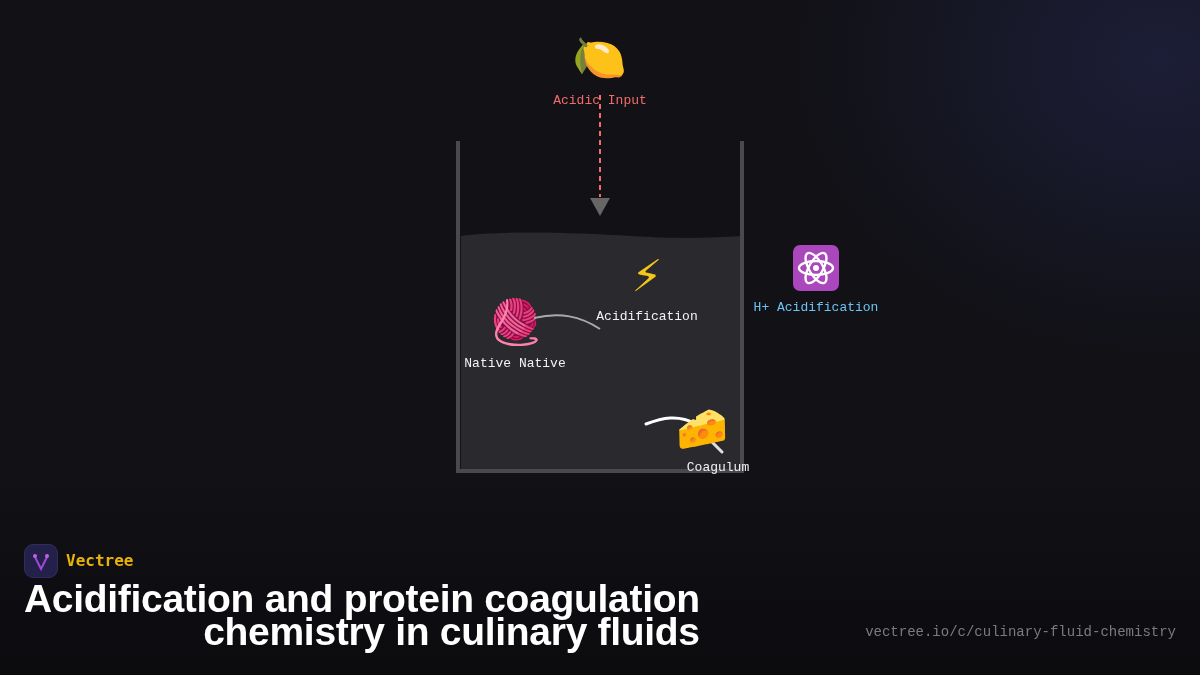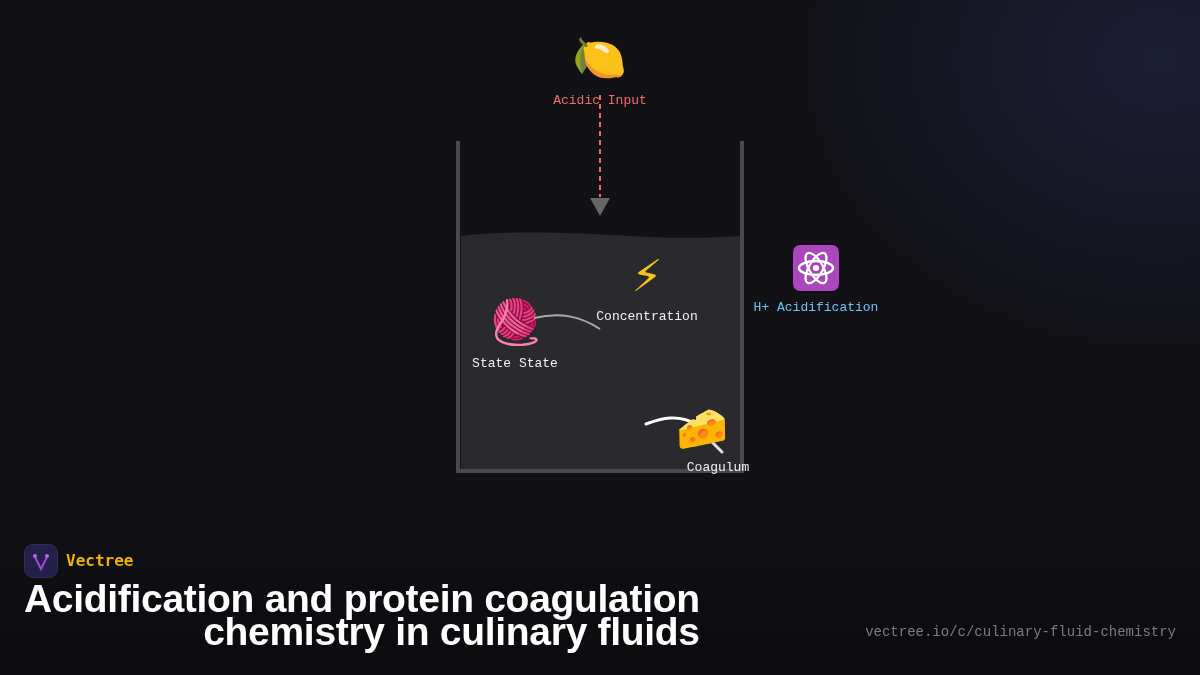--- a/index.html
+++ b/index.html
@@ -46,28 +46,28 @@
 <div class="abs" style="left:456px; top:141px; width:288px; height:332px;">
   <div class="abs beaker-wall" style="left:0; top:0; width:4px; height:332px;"></div>
   <div class="abs beaker-wall" style="right:0; top:0; width:4px; height:332px;"></div>
   <div class="abs beaker-wall" style="left:0; bottom:0; width:288px; height:4px;"></div>
 </div>
 <svg class="liquid" width="279" height="239" viewBox="0 0 279 239">
   <path d="M0,6 C40,0 120,3 170,6 C220,9 250,8 279,6 L279,239 L0,239 Z" fill="#29292e"></path>
 </svg>
 
 <div class="abs emoji" style="left:488px; top:300px; width:54px; font-size:44px;">🧶</div>
-<div class="abs label" style="left:515px; top:356px;">State State</div>
+<div class="abs label" style="left:515px; top:356px;">Native Native</div>
 
 <svg class="abs" style="left:530px; top:310px;" width="80" height="30">
   <path d="M4,8 C30,2 50,6 70,19" fill="none" stroke="#aaaaaa" stroke-width="2"></path>
 </svg>
 
 <div class="abs emoji" style="left:622px; top:254px; width:50px; font-size:44px; color:#f5c518;">⚡</div>
-<div class="abs label" style="left:647px; top:309px;">Concentration</div>
+<div class="abs label" style="left:647px; top:309px;">Acidification</div>
 
 <svg class="abs" style="left:640px; top:410px;" width="90" height="48">
   <path d="M6,14 C22,8 38,4 56,14" fill="none" stroke="#ffffff" stroke-width="3" stroke-linecap="round"></path>
   <path d="M70,30 L82,42" fill="none" stroke="#e0e0e0" stroke-width="3" stroke-linecap="round"></path>
 </svg>
 <div class="abs emoji" style="left:676px; top:408px; width:54px; font-size:42px;">🧀</div>
 <div class="abs label" style="left:703px; top:460px;margin-left:15px;">Coagulum</div>
 
 <div class="abs" style="left:793px; top:245px; width:46px; height:46px; border-radius:7px; background:#ab47bc;">
   <svg width="46" height="46" viewBox="0 0 46 46">

